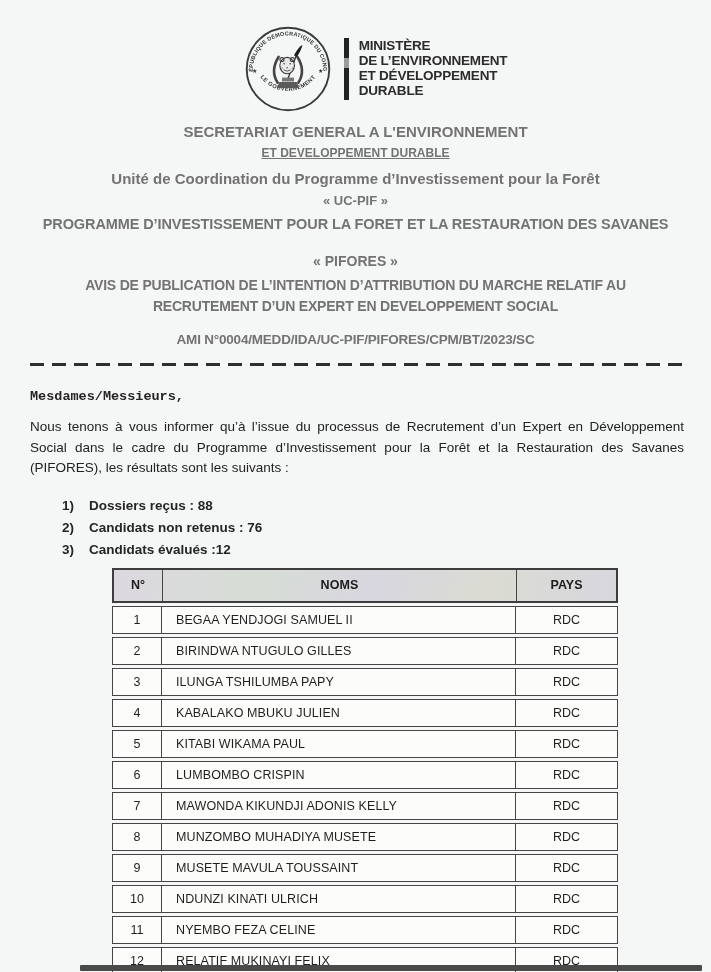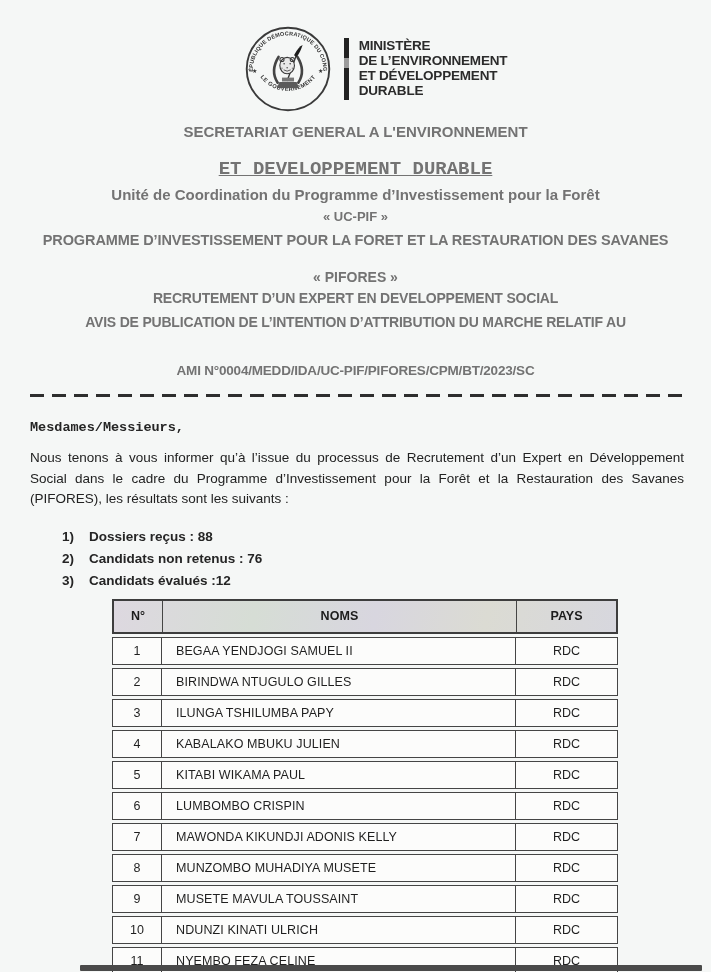--- a/index.html
+++ b/index.html
@@ -23,28 +23,28 @@
     width:5px; height:62px; margin:0 10px 0 12px;
     background:linear-gradient(#222 0%, #222 33%, #9b9b9b 33%, #9b9b9b 49%, #222 49%, #222 100%);
   }
   .ministry-text {
     font-weight:bold; font-size:13.5px; line-height:1.1;
     color:#2b2b2b; letter-spacing:-0.2px;
   }
   
   .t-center { text-align:center; color:#737373; }
   .sec1 { margin-top:10px; font-size:15px; font-weight:bold; line-height:20px; }
-  .sec2 { font-size:19px; font-weight:bold; text-decoration:underline; line-height:20px; margin-top:17px;font-family:Liberation Mono, monospace; }
+  .sec2 { font-size:12px; font-weight:bold; text-decoration:underline; line-height:20px; margin-top:1px; }
   .unit { margin-top:6px; font-size:15px; font-weight:bold; line-height:20px; }
   .unit-abbr { margin-top:2px; font-size:13px; font-weight:bold; line-height:19px; }
   .prog { margin-top:4px; font-size:14.5px; font-weight:bold; line-height:20px; letter-spacing:-0.1px; }
   .prog-abbr { margin-top:18px; font-size:14px; font-weight:bold; line-height:19px; }
   .avis { margin-top:5px; font-size:14px; font-weight:bold; line-height:19px; letter-spacing:-0.2px; }
   .avis2 { margin-top:2px; font-size:14px; font-weight:bold; line-height:19px; letter-spacing:-0.2px; }
-  .ref { margin-top:30px; font-size:13.5px; font-weight:bold; line-height:18px; letter-spacing:-0.2px; }
+  .ref { margin-top:15px; font-size:13.5px; font-weight:bold; line-height:18px; letter-spacing:-0.2px; }
   
   .dashes {
     margin:14px 26px 0 30px; height:3px;
     background:repeating-linear-gradient(90deg,#2e2e2e 0 14px, transparent 14px 22px);
   }
   
   .salutation { margin:23px 0 0 30px; font-weight:bold; font-size:13.5px;font-family:Liberation Mono, monospace; }
   .para {
     margin:13px 27px 0 30px; font-size:13.5px; line-height:20.5px;
     text-align:justify; color:#222;
@@ -123,22 +123,22 @@
       <div>DURABLE</div>
     </div>
   </div>
 
   <div class="t-center sec1">SECRETARIAT GENERAL A L'ENVIRONNEMENT</div>
   <div class="t-center sec2">ET DEVELOPPEMENT DURABLE</div>
   <div class="t-center unit">Unité de Coordination du Programme d’Investissement pour la Forêt</div>
   <div class="t-center unit-abbr">« UC-PIF »</div>
   <div class="t-center prog">PROGRAMME D’INVESTISSEMENT POUR LA FORET ET LA RESTAURATION DES SAVANES</div>
   <div class="t-center prog-abbr">« PIFORES »</div>
+  <div class="t-center avis">AVIS DE PUBLICATION DE L’INTENTION D’ATTRIBUTION DU MARCHE RELATIF AU</div>
   <div class="t-center avis2">RECRUTEMENT D’UN EXPERT EN DEVELOPPEMENT SOCIAL</div>
-  <div class="t-center avis">AVIS DE PUBLICATION DE L’INTENTION D’ATTRIBUTION DU MARCHE RELATIF AU</div>
   <div class="t-center ref">AMI N°0004/MEDD/IDA/UC-PIF/PIFORES/CPM/BT/2023/SC</div>
 
   <div class="dashes"></div>
 
   <div class="salutation">Mesdames/Messieurs,</div>
   <div class="para">Nous tenons à vous informer qu’à l’issue du processus de Recrutement d’un Expert en Développement Social dans le cadre du Programme d’Investissement pour la Forêt et la Restauration des Savanes (PIFORES), les résultats sont les suivants :</div>
 
   <div class="results-list">
     <div class="list-row">
       <span class="list-num">1)</span>

